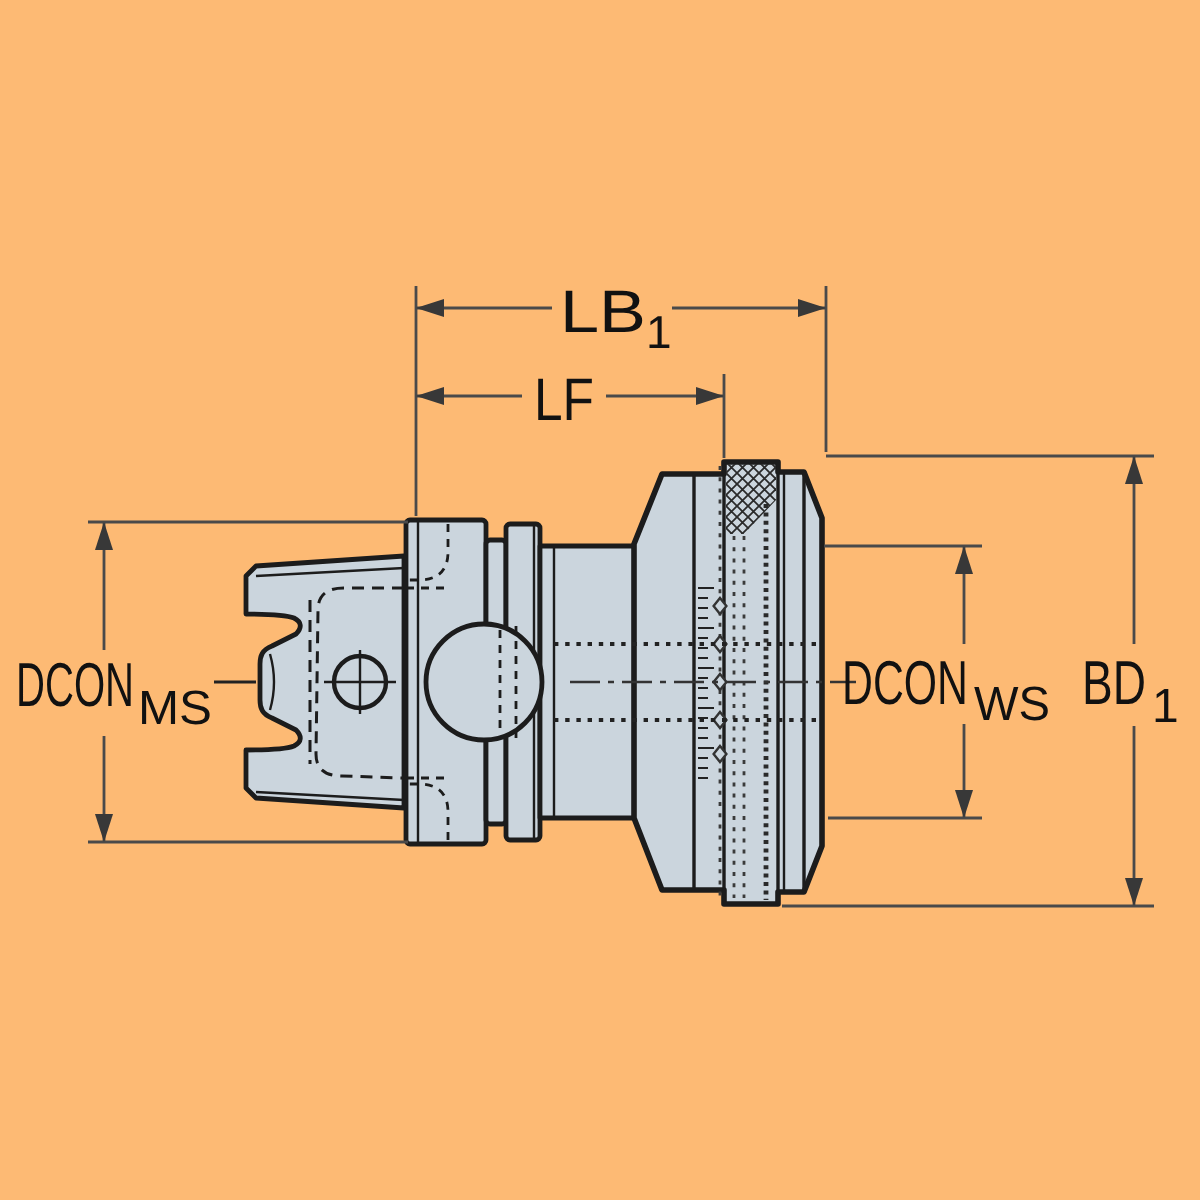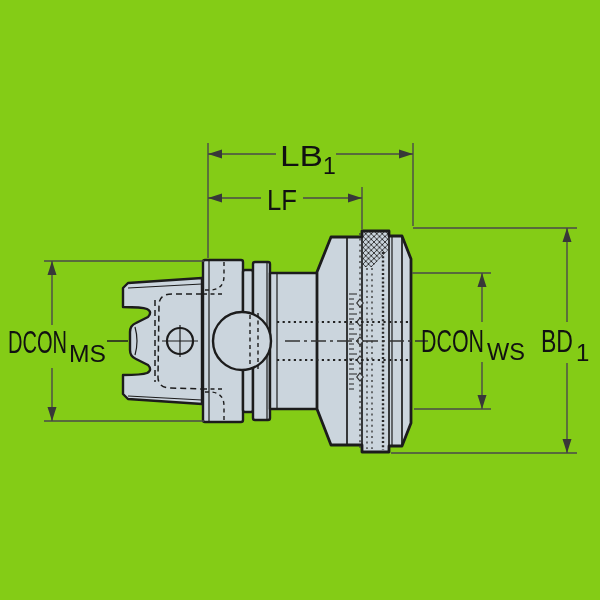--- a/index.html
+++ b/index.html
@@ -1,16 +1,16 @@
 <!DOCTYPE html>
 <html><head>
 <meta charset="utf-8">
 <style>
   html,body{margin:0;padding:0;background:#ffffff;}
-  #stage{width:600px;height:600px;background:#84cc16;position:relative;overflow:hidden;}
+  #stage{width:600px;height:600px;background:#fdba74;position:relative;overflow:hidden;}
   svg{display:block;}
   
   .part{fill:#cbd5dd;stroke:#1c1c1c;stroke-width:2.4;stroke-linejoin:round;}
   .iline{stroke:#1c1c1c;stroke-width:1.7;fill:none;}
   .thin{stroke:#1c1c1c;stroke-width:1.2;fill:none;}
   .dash{stroke:#1c1c1c;stroke-width:1.5;fill:none;stroke-dasharray:6 4;}
   .dash2{stroke:#1c1c1c;stroke-width:1.4;fill:none;stroke-dasharray:4 3.5;}
   .dot{stroke:#222;stroke-width:2;fill:none;stroke-dasharray:2.2 3.4;}
   .dotcol{stroke:#3a3a3a;stroke-width:1.4;fill:none;stroke-dasharray:2 3.6;}
   .dotcol2{stroke:#2a2a2a;stroke-width:2.4;fill:none;stroke-dasharray:2 2.2;}

